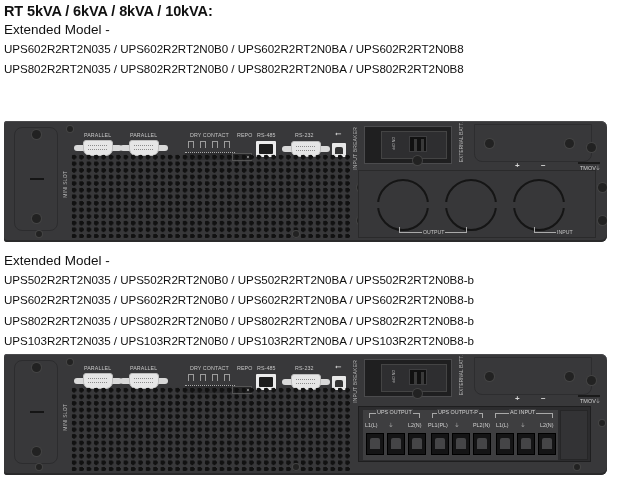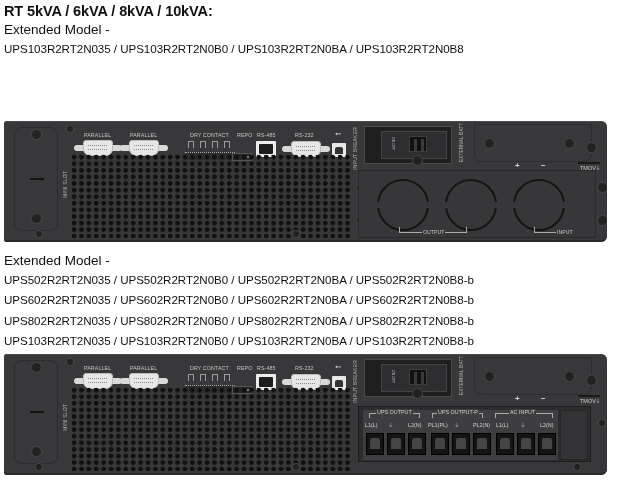--- a/index.html
+++ b/index.html
@@ -77,21 +77,22 @@
   .term { position: absolute; top: 26px; width: 18px; height: 22px; background: #141415; border: 1px solid #000; }
   .term i { position: absolute; left: 3px; top: 4px; width: 10px; height: 11px; background: #454547; border-radius: 2px 2px 0 0; }
   .tblock-side { position: absolute; left: 201px; top: 3px; width: 28px; height: 50px; background: #333335; border: 1px solid #262627; }
 </style>
 </head>
 <body>
 
 <div class="heading">RT 5kVA / 6kVA / 8kVA / 10kVA:</div>
 <div class="subhead" style="top:22px">Extended Model -</div>
 <div class="model-list" style="top:39px">
-  <div>UPS103R2RT2N035 / UPS103R2RT2N0B0 / UPS103R2RT2N0BA / UPS103R2RT2N0B8</div>
+  <div>UPS602R2RT2N035 / UPS602R2RT2N0B0 / UPS602R2RT2N0BA / UPS602R2RT2N0B8</div>
+  <div>UPS802R2RT2N035 / UPS802R2RT2N0B0 / UPS802R2RT2N0BA / UPS802R2RT2N0B8</div>
 </div>
 
 <div class="panel panel-1">
   <div class="mini-slot">
     <div class="dash"></div>
   </div>
   <div class="screw" style="left:28px;top:9px"></div>
   <div class="screw" style="left:28px;top:93px"></div>
   <div class="screw small" style="left:32px;top:110px"></div>
   <div class="screw small" style="left:63px;top:5px"></div>

